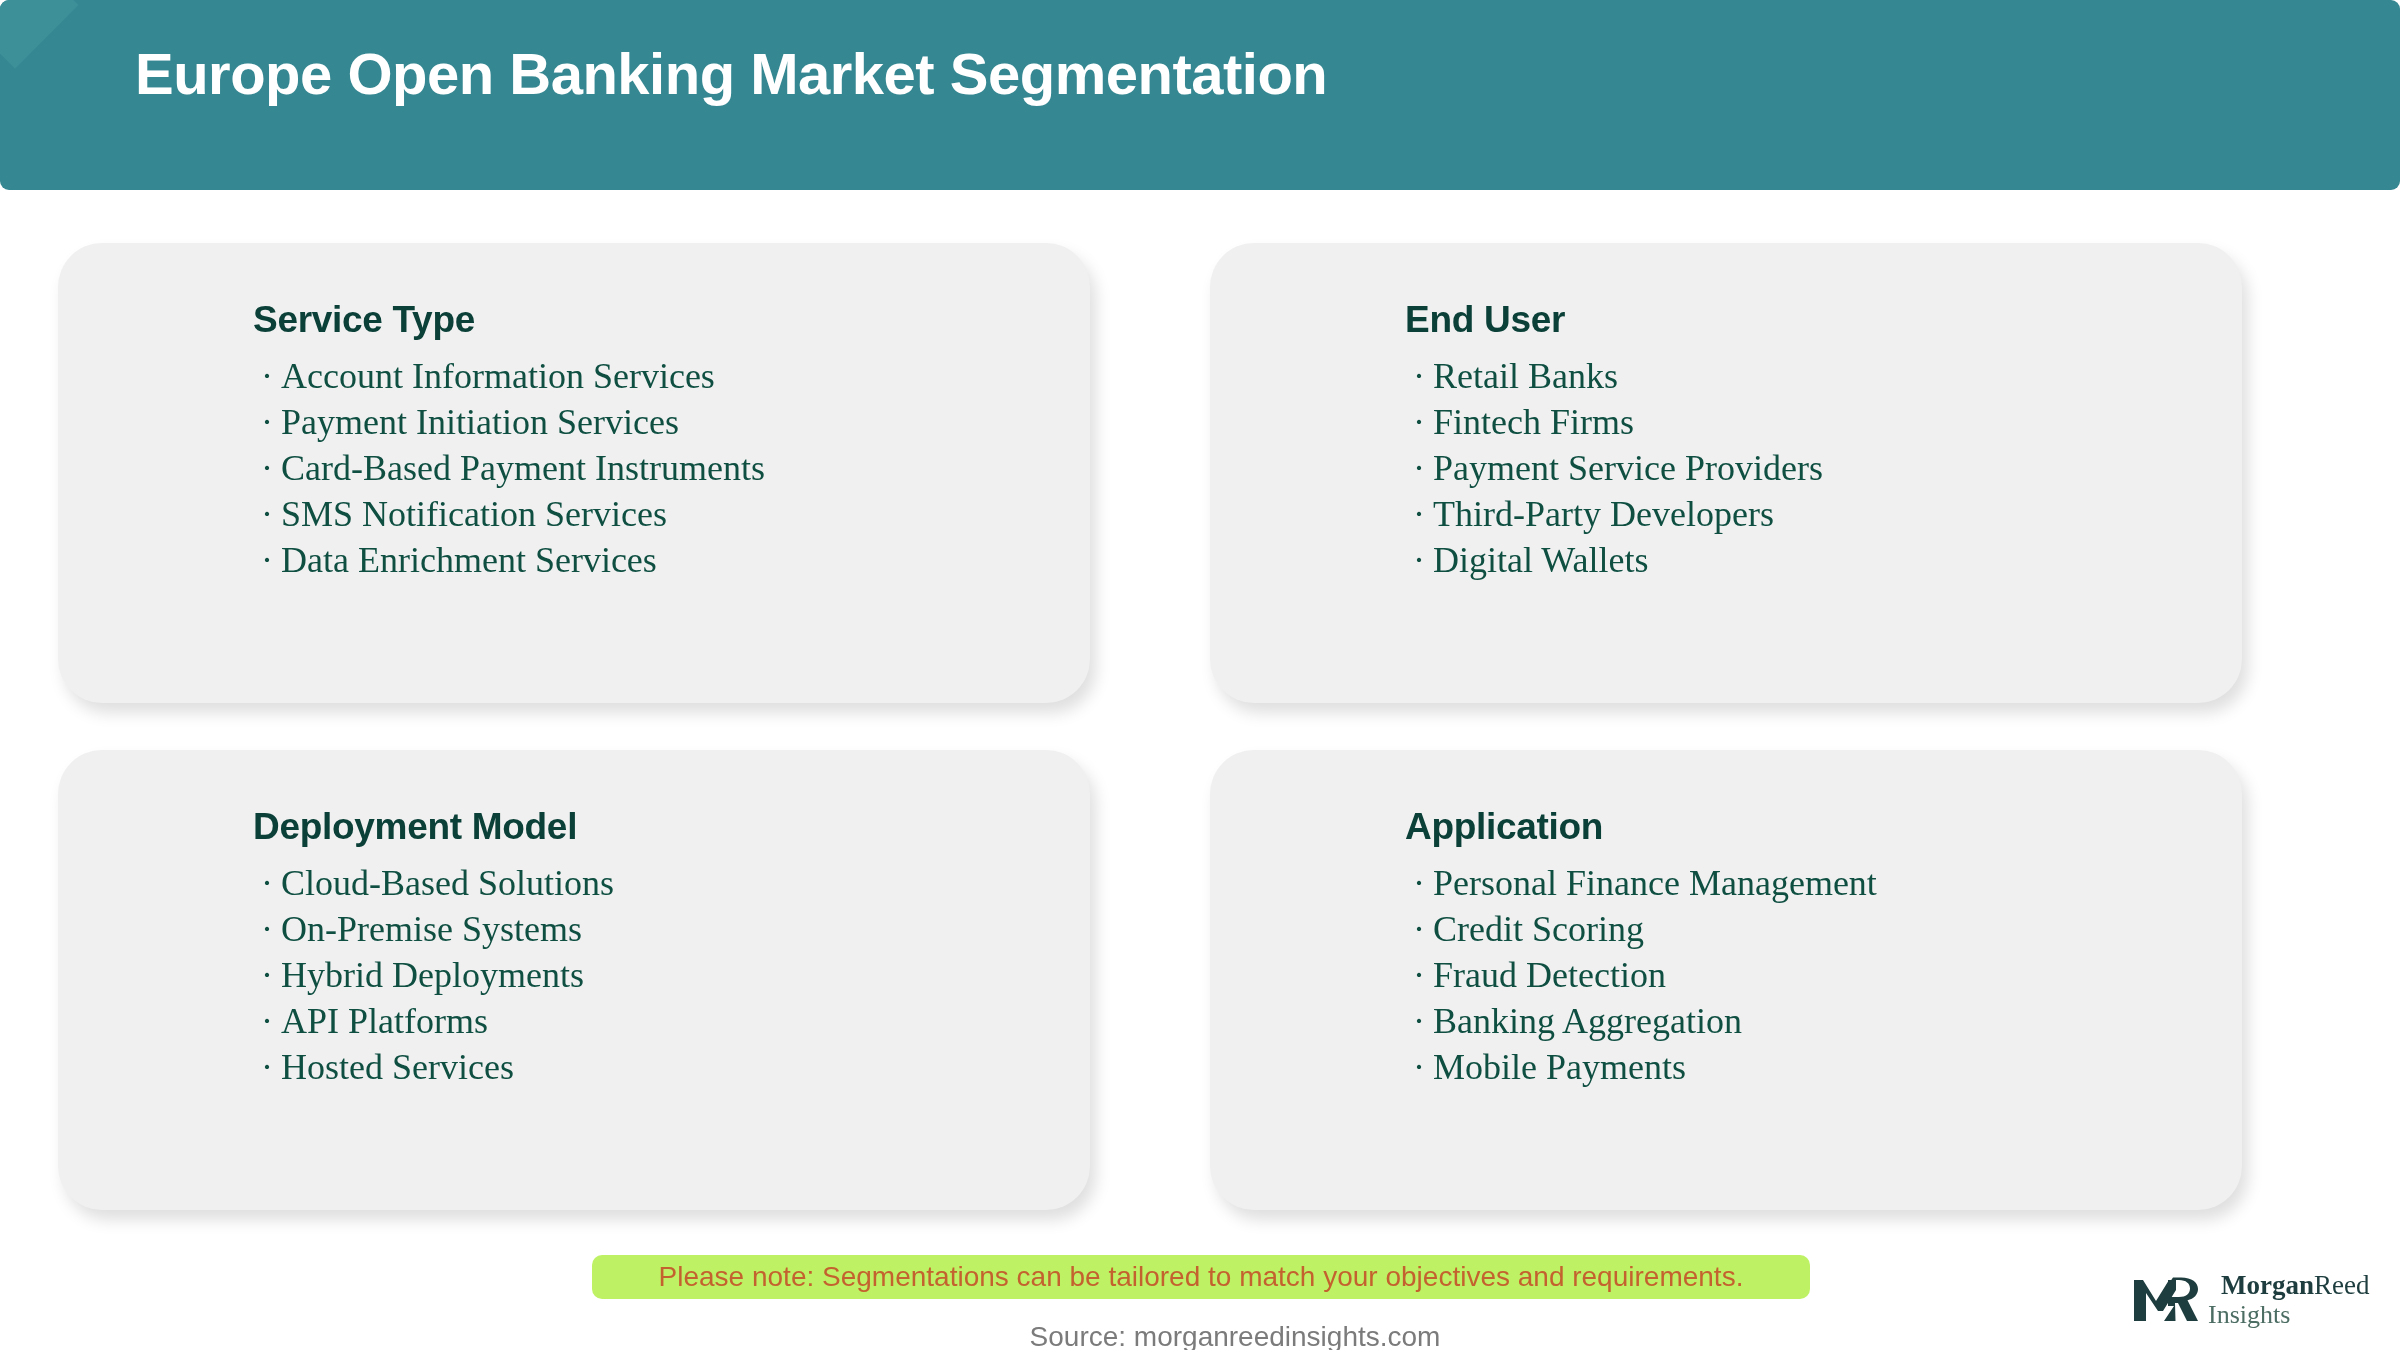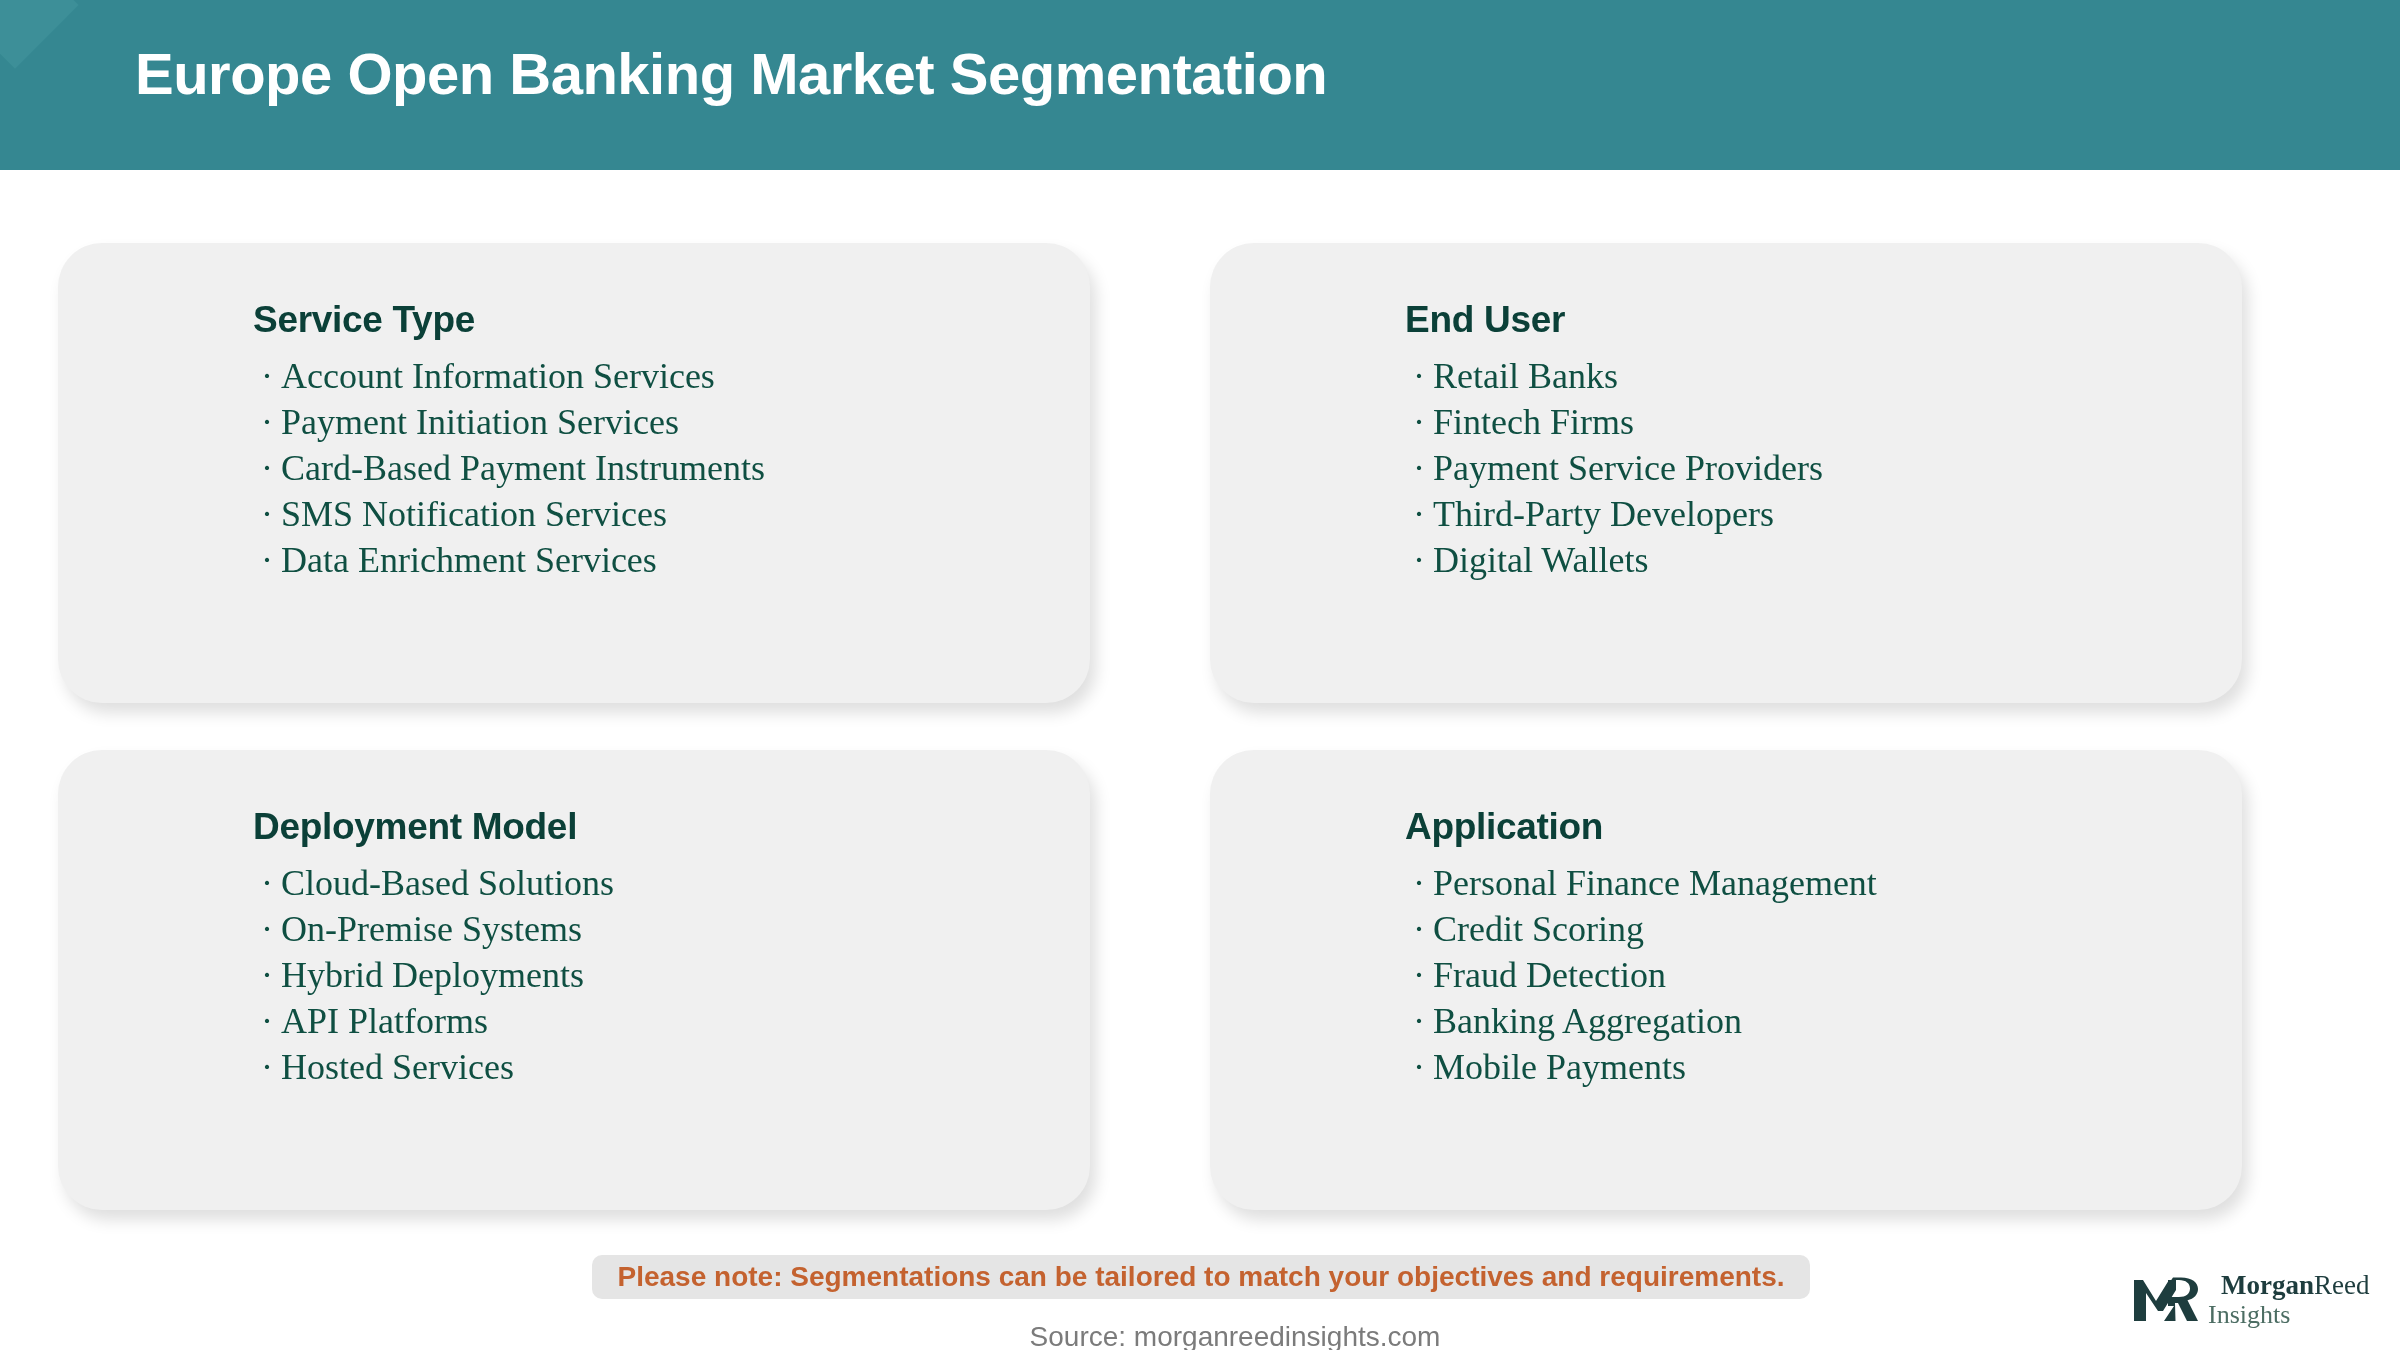--- a/index.html
+++ b/index.html
@@ -14,23 +14,24 @@
     overflow: hidden;
     position: relative;
   }
 
   
   .header-bar {
     position: absolute;
     left: 0;
     top: 0;
     width: 2400px;
-    height: 170px;
+    height: 190px;
     background: #358791;
     overflow: hidden;
+    border-radius: 9px;
   }
   .header-bar::before {
     
     content: "";
     position: absolute;
     left: -30px;
     top: -40px;
     width: 90px;
     height: 90px;
     background: #3d8f98;
@@ -104,27 +105,26 @@
     top: 1240px;
     width: 2400px;
     height: 110px;
   }
   .note-pill {
     position: absolute;
     left: 592px;
     top: 15px;
     width: 1218px;
     height: 44px;
-    background: #e5e5e5;
+    background: #bef264;
     border-radius: 10px;
     box-sizing: border-box;
     display: flex;
     align-items: center;
     justify-content: center;
-    font-weight: bold;
   }
   .note-text {
     font-size: 28px;
     color: #c4622f;
     line-height: 34px;
     white-space: nowrap;
   }
   .source-text {
     position: absolute;
     left: 0;

